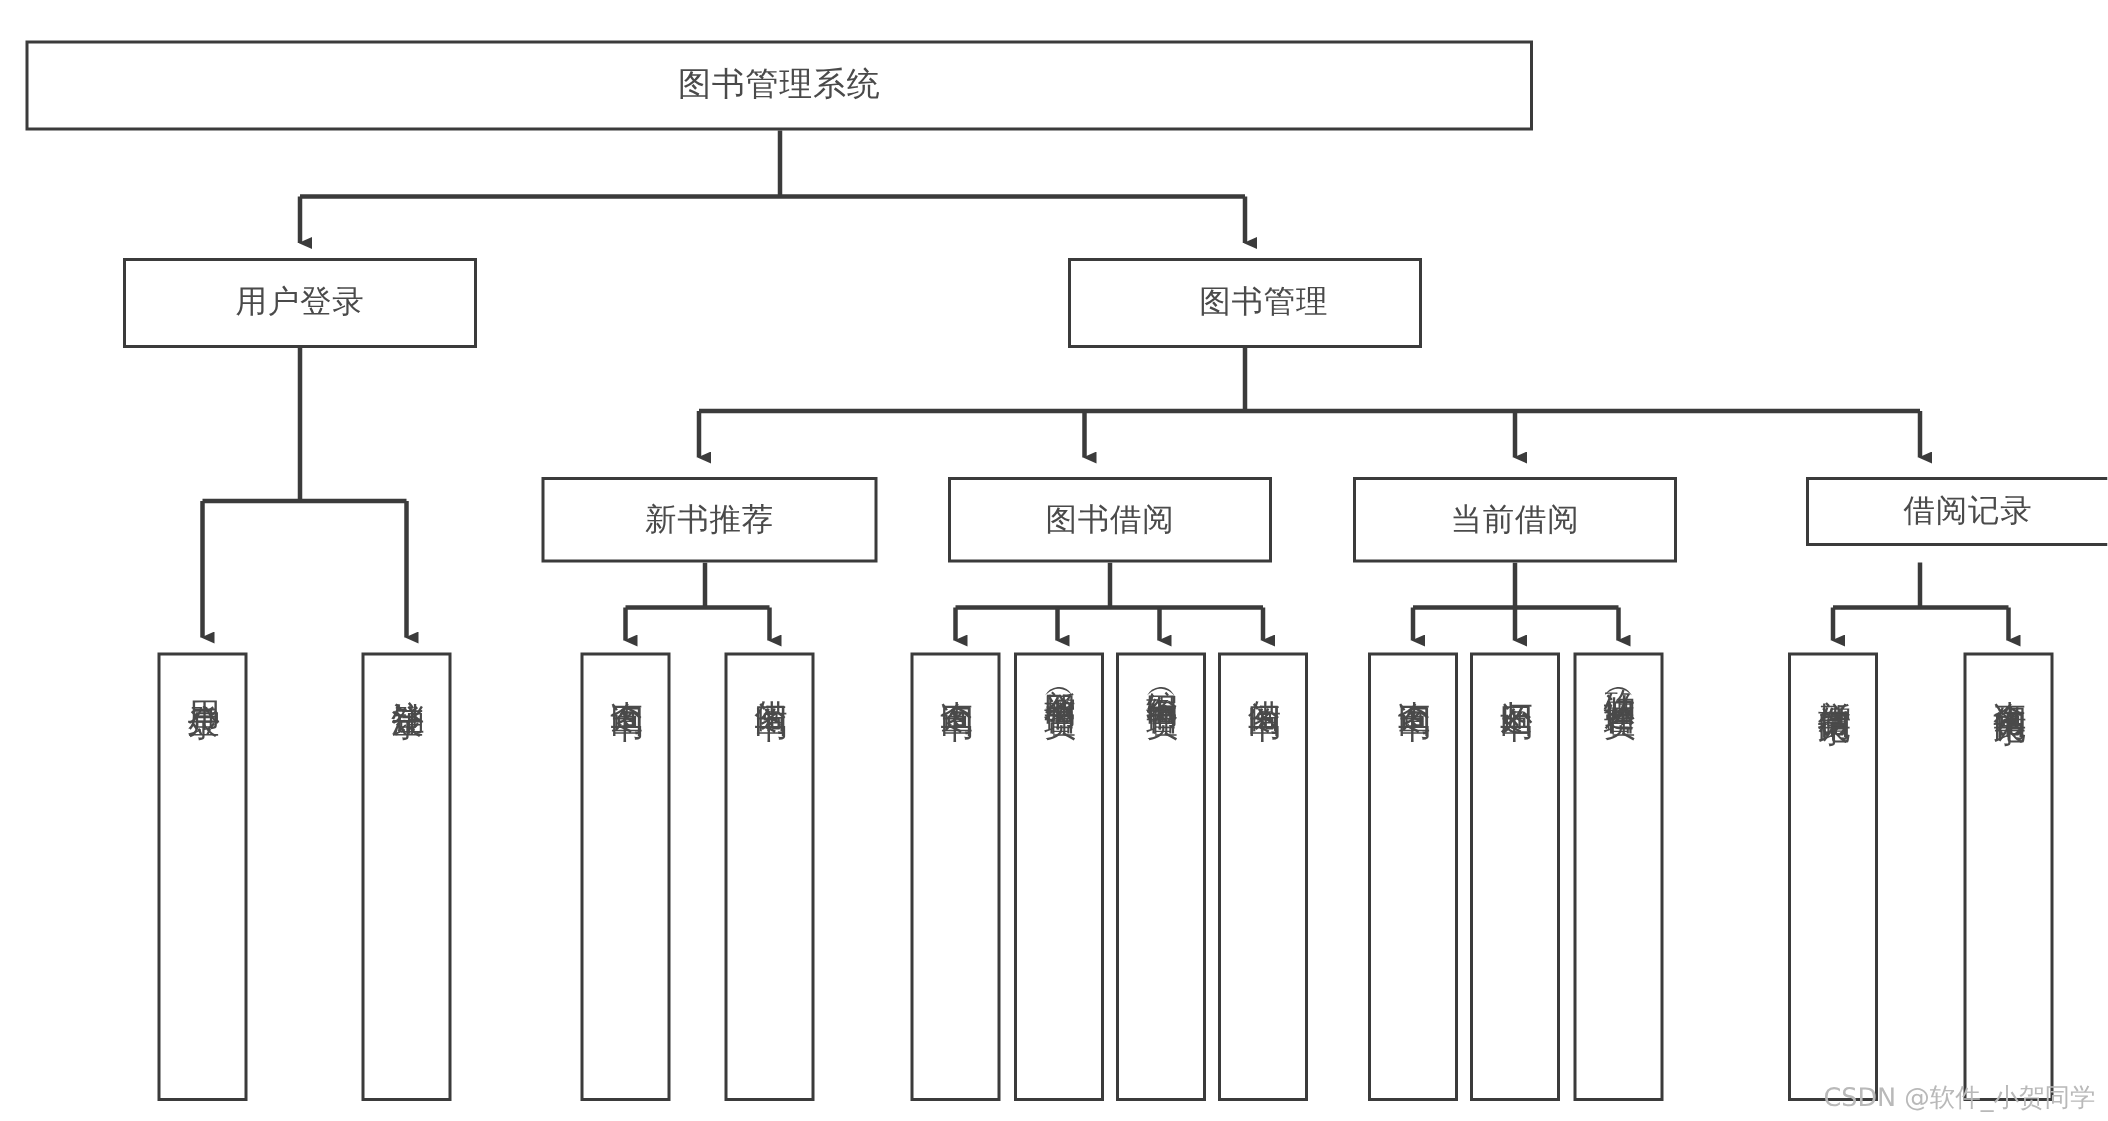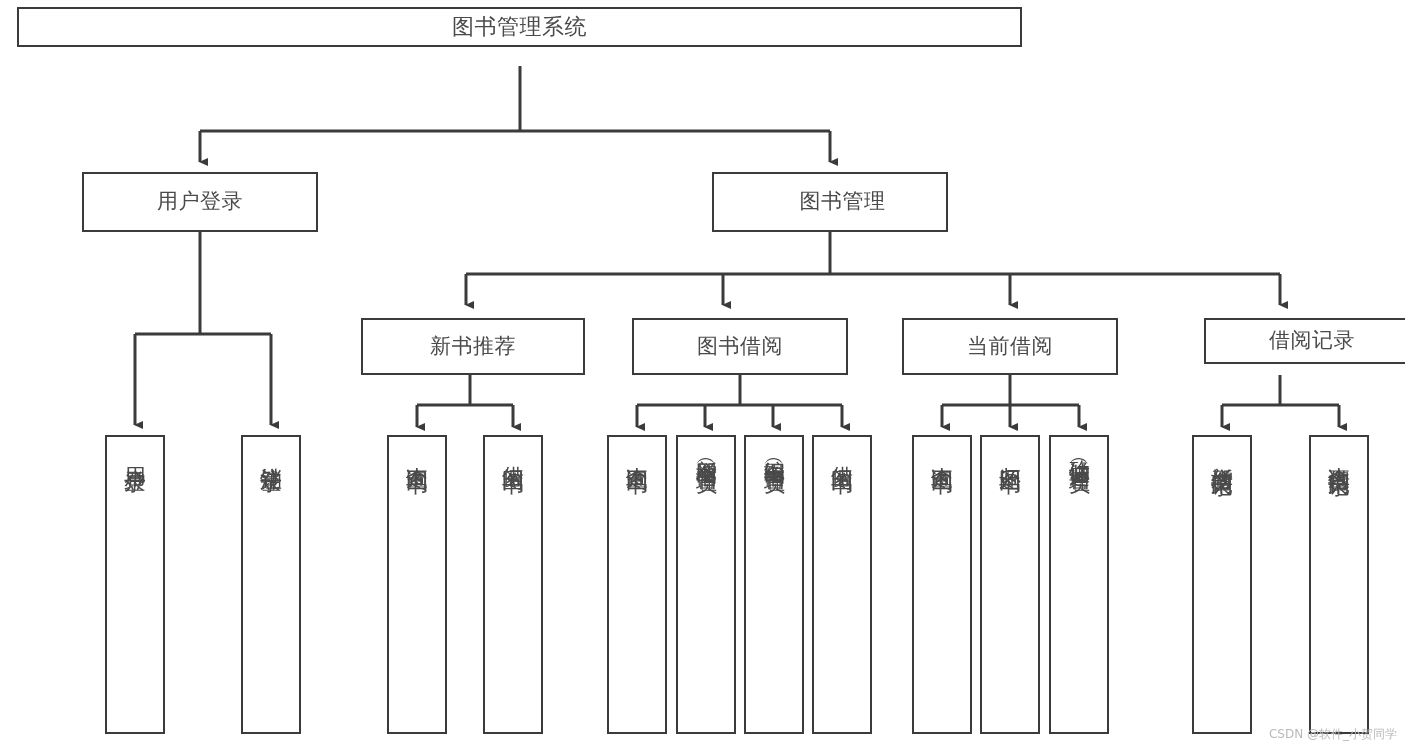--- a/index.html
+++ b/index.html
@@ -68,21 +68,21 @@
     padding-top: 6px;
   }
   .v-node.tall-text .node-label {
     font-size: 21px;
     line-height: 1.2;
   }
   #watermark {
     position: absolute;
     right: 8px;
     bottom: 4px;
-    font-size: 12px;
+    font-size: 17px;
     color: #b9b9b9;
     white-space: nowrap;
     pointer-events: none;
     font-family: "DejaVu Sans", "Liberation Sans", sans-serif;
   }
 </style>
 </head>
 <body>
 
 <div id="diagram-root">
@@ -144,21 +144,21 @@
     </g>
 
     <g stroke="#3b3b3b" stroke-width="3" fill="none">
       <path d="M1280,375 L1280,405"></path>
       <path d="M1222,405 L1339,405"></path>
       <path d="M1222,405 L1222,427" marker-end="url(#arrowhead)"></path>
       <path d="M1339,405 L1339,427" marker-end="url(#arrowhead)"></path>
     </g>
   </svg>
 
-  <div class="node-box h-node root-node" style="left:17px; top:7px; width:1005px; height:40px;">
+  <div class="node-box h-node root-node" style="left:17px; top:27px; width:1005px; height:60px;">
     <span class="node-label">图书管理系统</span>
   </div>
 
   <div class="node-box h-node" style="left:82px; top:172px; width:236px; height:60px;">
     <span class="node-label">用户登录</span>
   </div>
   <div class="node-box h-node" style="left:712px; top:172px; width:236px; height:60px;padding-left:25px;">
     <span class="node-label">图书管理</span>
   </div>
 

